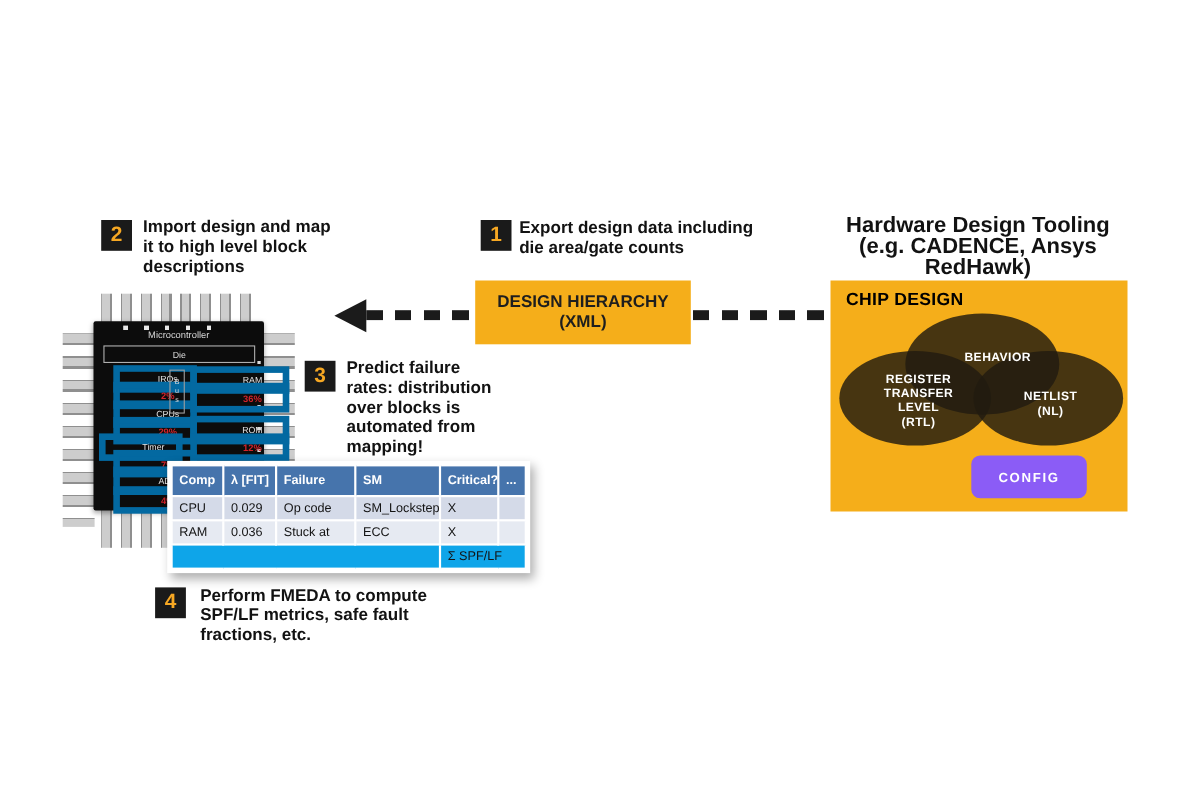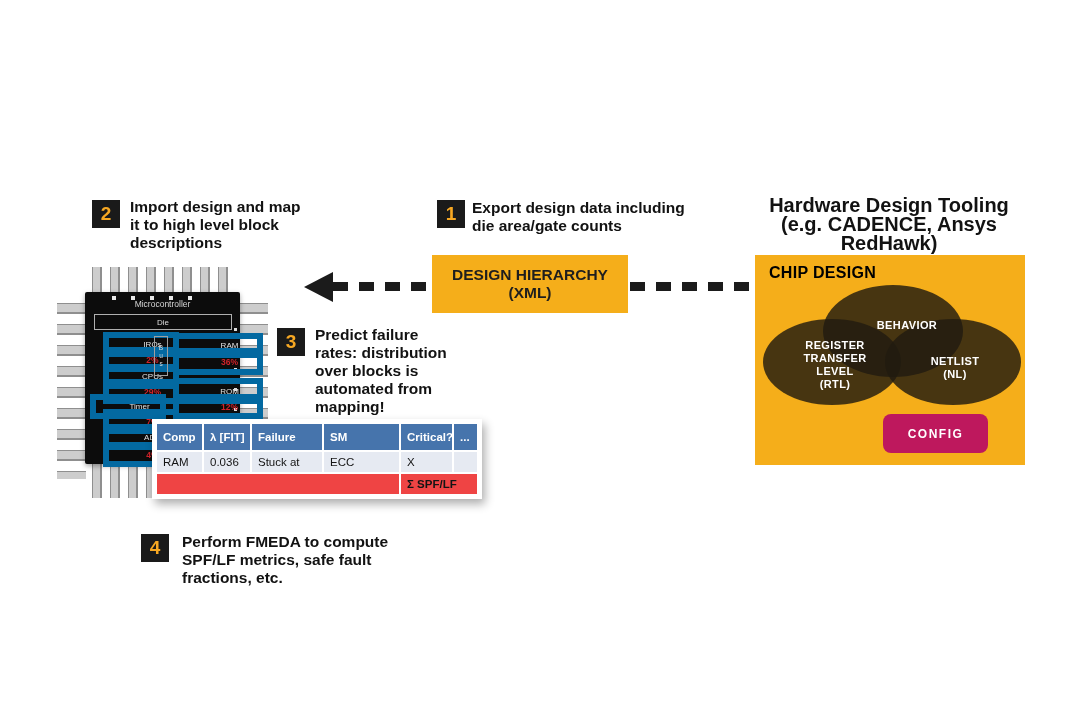--- a/index.html
+++ b/index.html
@@ -19,21 +19,21 @@
 
   
   .dh-box{position:absolute;left:432px;top:255px;width:196px;height:58px;background:#F5AE1A;
           display:flex;align-items:center;justify-content:center;text-align:center;
           font-size:15.5px;font-weight:700;line-height:18px;white-space:pre-line;color:#1e1e1e;}
   .cd-box{position:absolute;left:755px;top:255px;width:270px;height:210px;background:#F5AE1A;}
   .cd-title{position:absolute;left:14px;top:9px;font-size:16px;font-weight:700;letter-spacing:.3px;color:#000000;}
   .venn{position:absolute;border-radius:50%;background:rgba(33,27,16,0.82);}
   .venn-label{position:absolute;color:#fff;font-weight:700;font-size:11px;line-height:13px;
               text-align:center;white-space:pre-line;letter-spacing:.4px;z-index:3;}
-  .config-btn{position:absolute;left:128px;top:159px;width:105px;height:39px;background:#be185d;
+  .config-btn{position:absolute;left:128px;top:159px;width:105px;height:39px;background:#8b5cf6;
               border-radius:8px;color:#fff;font-size:12px;font-weight:700;letter-spacing:1.5px;
               display:flex;align-items:center;justify-content:center;z-index:4;}
 
   
   .dash{position:absolute;height:9px;background:repeating-linear-gradient(90deg,#1b1b1b 0 15px,transparent 15px 26px);}
   .arrow-head{position:absolute;width:0;height:0;border-right:29px solid #1b1b1b;
               border-top:15px solid transparent;border-bottom:15px solid transparent;}
 
   
   .pins-top{position:absolute;left:92px;top:267px;width:144px;height:27px;
@@ -62,21 +62,21 @@
 
   
   .tbl-wrap{position:absolute;left:140px;top:419px;background:#fff;padding:3px;z-index:5;
             box-shadow:3px 5px 9px rgba(0,0,0,.32);margin-left:12px;}
   table.fmeda{border-collapse:collapse;table-layout:fixed;width:322px;font-size:11.5px;}
   table.fmeda th{background:#4674AC;color:#fff;font-weight:700;text-align:left;
                  height:26px;padding:0 0 0 6px;border:2px solid #fff;}
   table.fmeda td{height:20px;padding:0 0 0 6px;border:2px solid #fff;color:#141414;font-weight:500;}
   tr.row-a td{background:#D4DAE8;}
   tr.row-b td{background:#E6EAF2;}
-  tr.row-f td{background:#ef4444;font-weight:700;height:20px;}
+  tr.row-f td{background:#0ea5e9;font-weight:400;height:20px;}
   .c0{width:47px}.c1{width:48px}.c2{width:72px}.c3{width:77px}.c4{width:53px}.c5{width:25px}
 </style>
 </head>
 <body>
 
 <div id="canvas">
 
   <div class="step-badge" style="left:92px;top:200px;">2</div>
   <div class="step-text" style="left:130px;top:198px;width:215px;">Import design and map
 it to high level block
@@ -162,20 +162,28 @@
         <tr>
           <th>Comp</th>
           <th>λ [FIT]</th>
           <th>Failure</th>
           <th>SM</th>
           <th>Critical?</th>
           <th>...</th>
         </tr>
       </thead>
       <tbody>
+        <tr class="row-a">
+          <td>CPU</td>
+          <td>0.029</td>
+          <td>Op code</td>
+          <td>SM_Lockstep</td>
+          <td>X</td>
+          <td></td>
+        </tr>
         <tr class="row-b">
           <td>RAM</td>
           <td>0.036</td>
           <td>Stuck at</td>
           <td>ECC</td>
           <td>X</td>
           <td></td>
         </tr>
         <tr class="row-f">
           <td colspan="4"></td>

